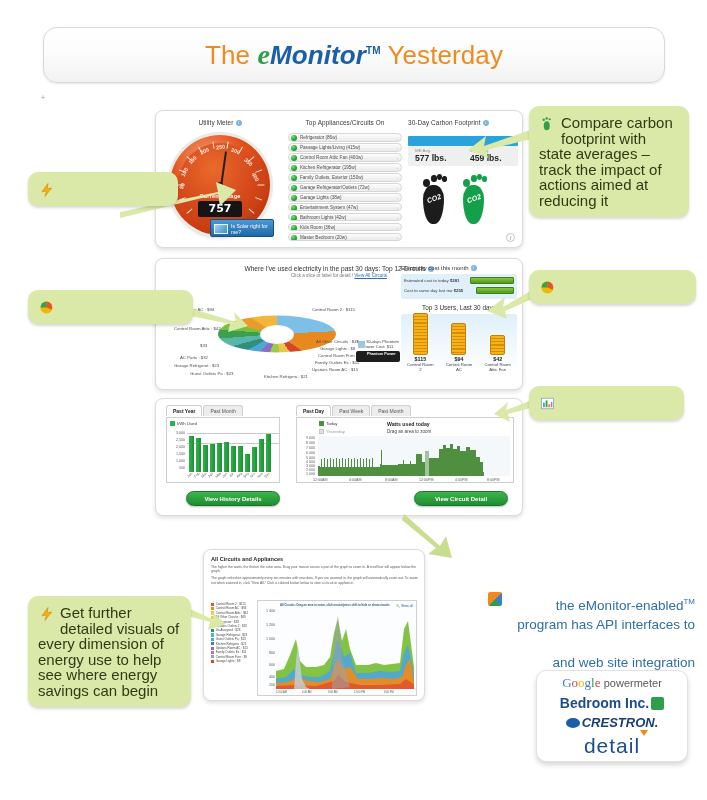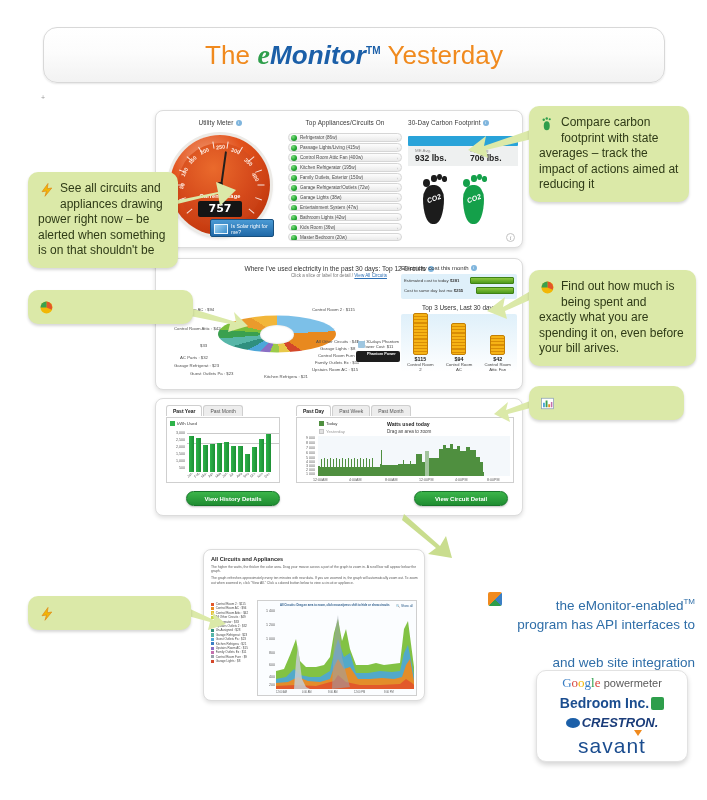--- a/index.html
+++ b/index.html
@@ -271,21 +271,21 @@
   .ac-legend-row { font-size: 3px; color: #4a4a4a; height: 4.4px; white-space: nowrap; }
   .ac-sw { display: inline-block; width: 3.2px; height: 3.2px; vertical-align: middle; margin-right: 1.5px; }
 
   
   .callout {
     position: absolute;
     background: #dbe9a8;
     border-radius: 10px;
     box-shadow: 0 2px 3px rgba(0,0,0,0.16);
     color: #2f3b17;
-    font-size: 12px;
+    font-size: 15px;
     line-height: 15.5px;
     padding: 9px 10px 9px 10px;
   }
   .callout .glyph { float: left; width: 17px; height: 15px; margin: 1px 5px 0 0; }
 
   
   #callout-realtime { left: 28px; top: 172px; width: 150px; }
   #callout-carbon   { left: 529px; top: 106px; width: 160px; }
   #callout-cost     { left: 28px; top: 290px; width: 165px; }
   #callout-spend    { left: 529px; top: 270px; width: 167px; }
@@ -411,25 +411,25 @@
   </div>
 
   <div class="col-head" style="position:absolute;left:252px;top:8px;width:110px;text-align:left;">
     <span>30-Day Carbon Footprint</span><span class="info-dot">i</span>
   </div>
   <div class="carbon">
     <div class="carbon-bar"></div>
     <div class="carbon-stats">
       <div class="carbon-cell">
         <div class="carbon-cap">ME Avg.</div>
-        <div class="carbon-val">932 lbs.</div>
+        <div class="carbon-val">577 lbs.</div>
       </div>
       <div class="carbon-cell">
         <div class="carbon-cap">My CO2g</div>
-        <div class="carbon-val">706 lbs.</div>
+        <div class="carbon-val">459 lbs.</div>
       </div>
     </div>
     <div class="feet">
       <div class="foot foot-black" style="left:12px;">
         <div class="sole"></div>
         <div class="toe" style="left:3px;top:8px;width:7px;height:8px;"></div>
         <div class="toe" style="left:11px;top:4px;width:5.5px;height:6.5px;"></div>
         <div class="toe" style="left:17px;top:3px;width:5px;height:6px;"></div>
         <div class="toe" style="left:22px;top:5px;width:4.5px;height:5.5px;"></div>
         <div class="co2">CO2</div>
@@ -758,21 +758,20 @@
   <path d="M2,12 L28,24 L26,16 L40,28 L22,34 L24,26 L2,20 Z" fill="#dbe9a8"></path>
 </svg>
 <svg class="arrow" style="left:400px;top:510px;" width="60" height="50">
   <path d="M4,4 L40,36 L46,26 L52,48 L28,44 L36,38 L2,10 Z" fill="#c9dd8e"></path>
 </svg>
 
 <div class="callout" id="callout-realtime">
   <svg class="glyph" viewBox="0 0 20 20">
     <path d="M4,13 L12,2 L11,9 L17,8 L8,19 L10,12 Z" fill="#f2b705" stroke="#e08a1a" stroke-width="1"></path>
   </svg>
-  <span>See all circuits and appliances drawing power right now – be alerted when something is on that shouldn't be</span>
 </div>
 
 <div class="callout" id="callout-carbon">
   <svg class="glyph" viewBox="0 0 20 20">
     <ellipse cx="9" cy="13" rx="4" ry="6" fill="#2e9e4b"></ellipse>
     <circle cx="5" cy="5" r="1.6" fill="#2e9e4b"></circle>
     <circle cx="9" cy="3.4" r="1.6" fill="#2e9e4b"></circle>
     <circle cx="13" cy="4.4" r="1.4" fill="#2e9e4b"></circle>
   </svg>
   <span>Compare carbon footprint with state averages – track the impact of actions aimed at reducing it</span>
@@ -785,37 +784,37 @@
     <path d="M10,10 L2,10 A8,8 0 0,1 10,2 Z" fill="#3aa04f"></path>
   </svg>
 </div>
 
 <div class="callout" id="callout-spend">
   <svg class="glyph" viewBox="0 0 20 20">
     <circle cx="10" cy="10" r="8" fill="#f2b705"></circle>
     <path d="M10,10 L10,2 A8,8 0 0,1 17,13 Z" fill="#e2562a"></path>
     <path d="M10,10 L2,10 A8,8 0 0,1 10,2 Z" fill="#3aa04f"></path>
   </svg>
-  <span>Find out how much is being spent and exactly what you are spending it on, even before your bill arives.</span>
 </div>
 
 <div class="callout" id="callout-minute">
   <svg class="glyph" viewBox="0 0 20 20">
     <rect x="2" y="3" width="16" height="14" fill="#ffffff" stroke="#8aa0b5"></rect>
     <rect x="4" y="9" width="2.5" height="6" fill="#4da6d8"></rect>
     <rect x="7.5" y="6" width="2.5" height="9" fill="#3aa04f"></rect>
     <rect x="11" y="11" width="2.5" height="4" fill="#eb8b22"></rect>
     <rect x="14.5" y="8" width="2" height="7" fill="#c46fae"></rect>
   </svg>
 </div>
 
 <div class="callout" id="callout-detail">
   <svg class="glyph" viewBox="0 0 20 20">
     <path d="M4,13 L12,2 L11,9 L17,8 L8,19 L10,12 Z" fill="#f2b705" stroke="#e08a1a" stroke-width="1"></path>
   </svg>
+  <span>Get further detailed visuals of every dimension of energy use to help see where energy savings can begin</span>
 </div>
 
 <div class="api-icon"></div>
 <div class="api-text">
   <span>the eMonitor-enabled</span><sup style="font-size:8px">TM</sup><br>
   <span>program has API interfaces to</span><br>
   <br>
   <span>and web site integration</span>
 </div>
 
@@ -824,15 +823,15 @@
     <span class="lg-G">G</span><span class="lg-o1">o</span><span class="lg-o2">o</span><span class="lg-g">g</span><span class="lg-l">l</span><span class="lg-e">e</span>
     <span class="pm">powermeter</span>
   </div>
   <div class="logo-rainwise">
     <span>Bedroom Inc.</span><span class="rw-badge"></span>
   </div>
   <div class="logo-crestron">
     <span class="swoosh"></span><span>CRESTRON</span>.
   </div>
   <div class="logo-savant">
-    <span>savant</span><span class="dot"></span>
+    <span>detail</span><span class="dot"></span>
   </div>
 </div>
 
 </body></html>

